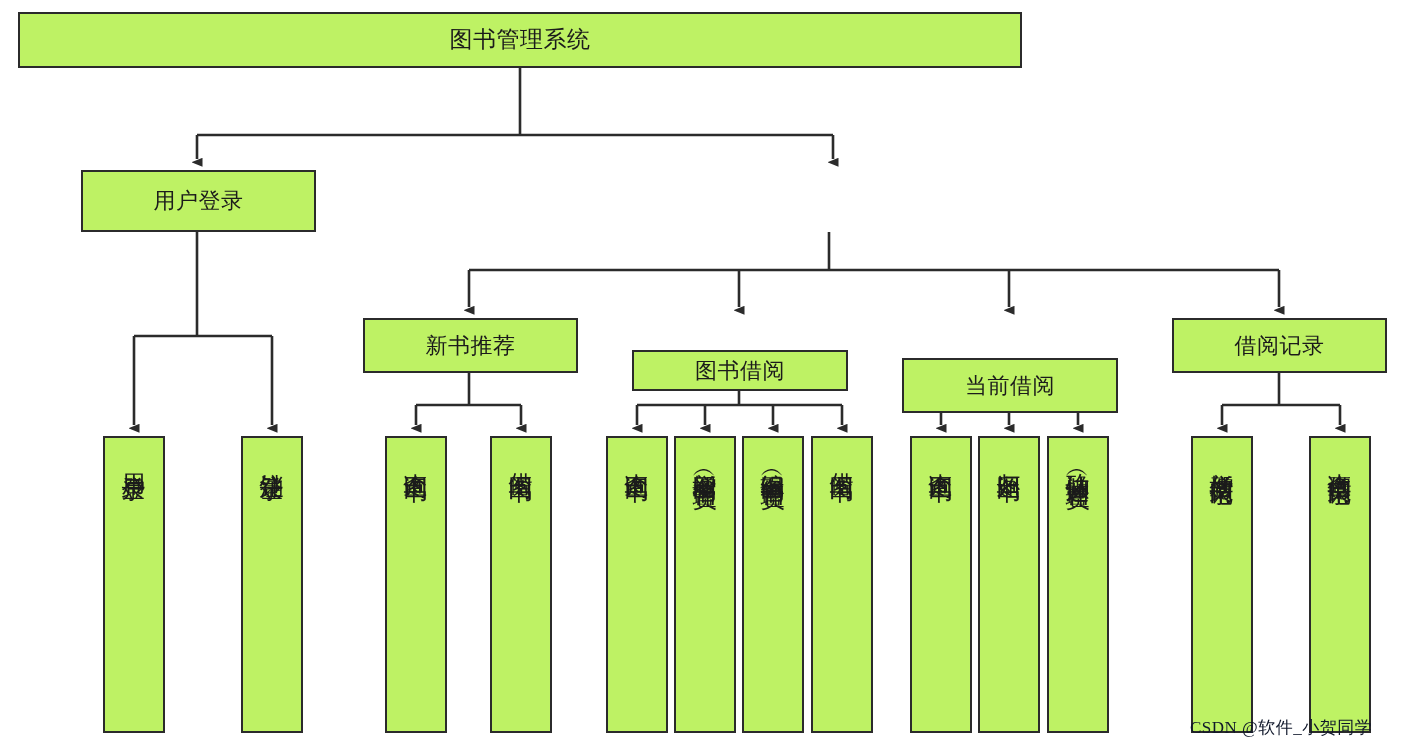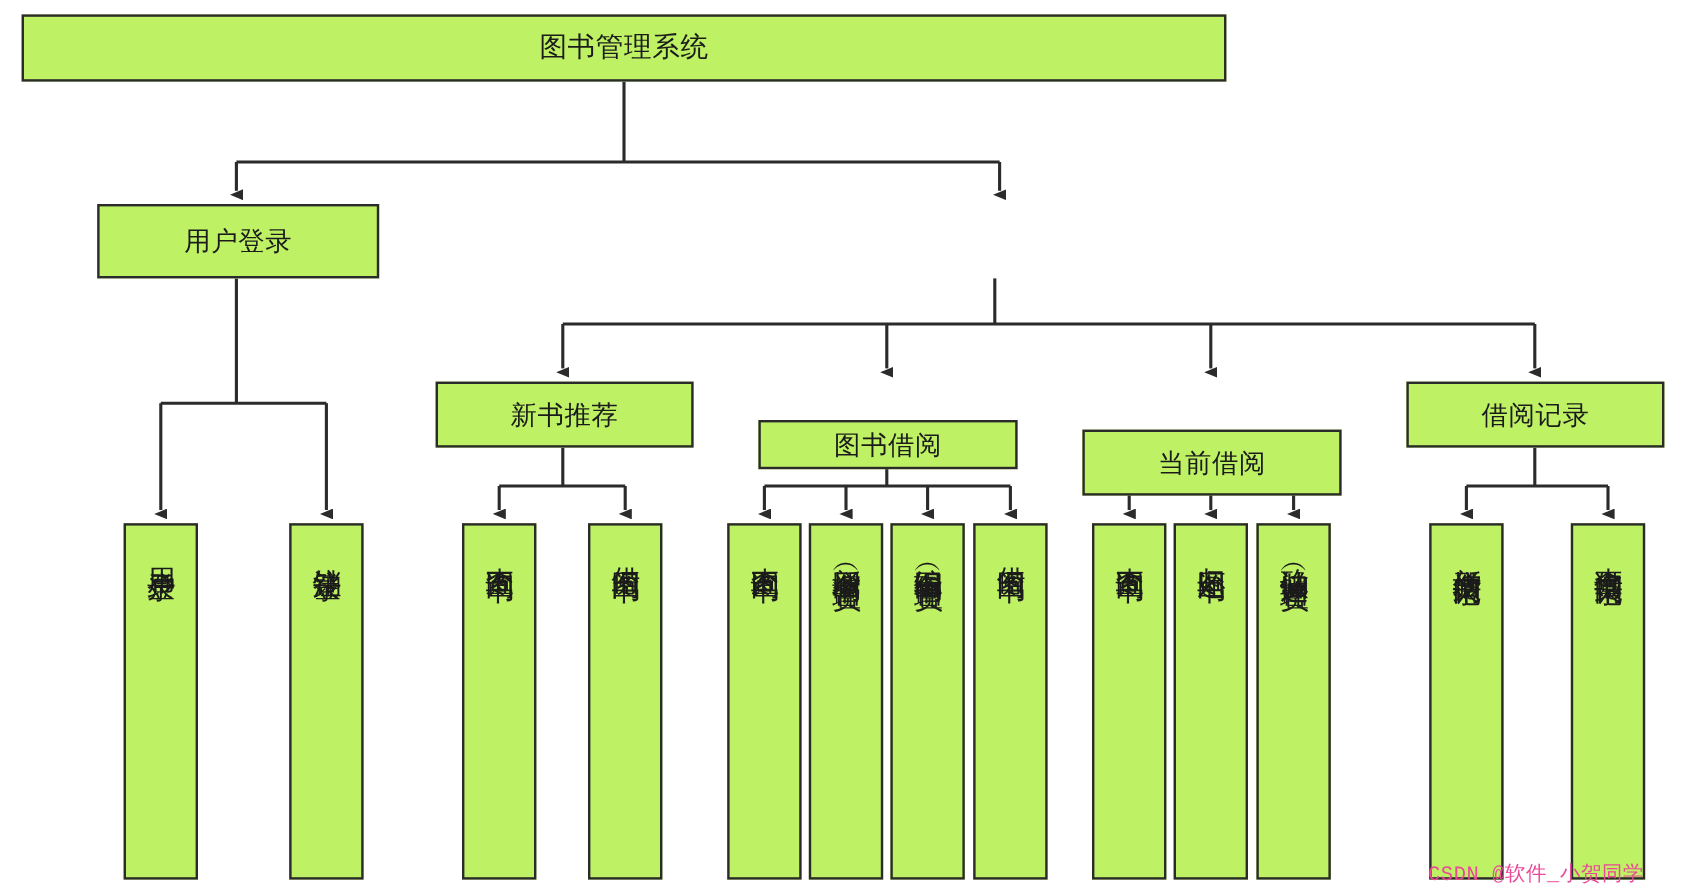--- a/index.html
+++ b/index.html
@@ -53,24 +53,24 @@
   .node.v .label{
     writing-mode:vertical-rl;
     text-orientation:upright;
     font-size:24px;
     line-height:1.30;
     letter-spacing:2px;
   }
   .watermark{
     position:absolute;
     font-size:17px;
-    color:#ec4899;
+    color:#0f172a;
     white-space:nowrap;
     letter-spacing:0.5px;
-    font-family:Liberation Mono, monospace;
+    font-family:Liberation Serif, serif;
   }
 </style>
 </head>
 <body>
 
 <div id="canvas">
 
   <svg id="edges" viewBox="0 0 1405 747" width="1405" height="747" aria-hidden="true">
     <defs>
       <marker id="arrow" markerWidth="9" markerHeight="11" refX="1.2" refY="5.5" orient="auto" markerUnits="userSpaceOnUse">

